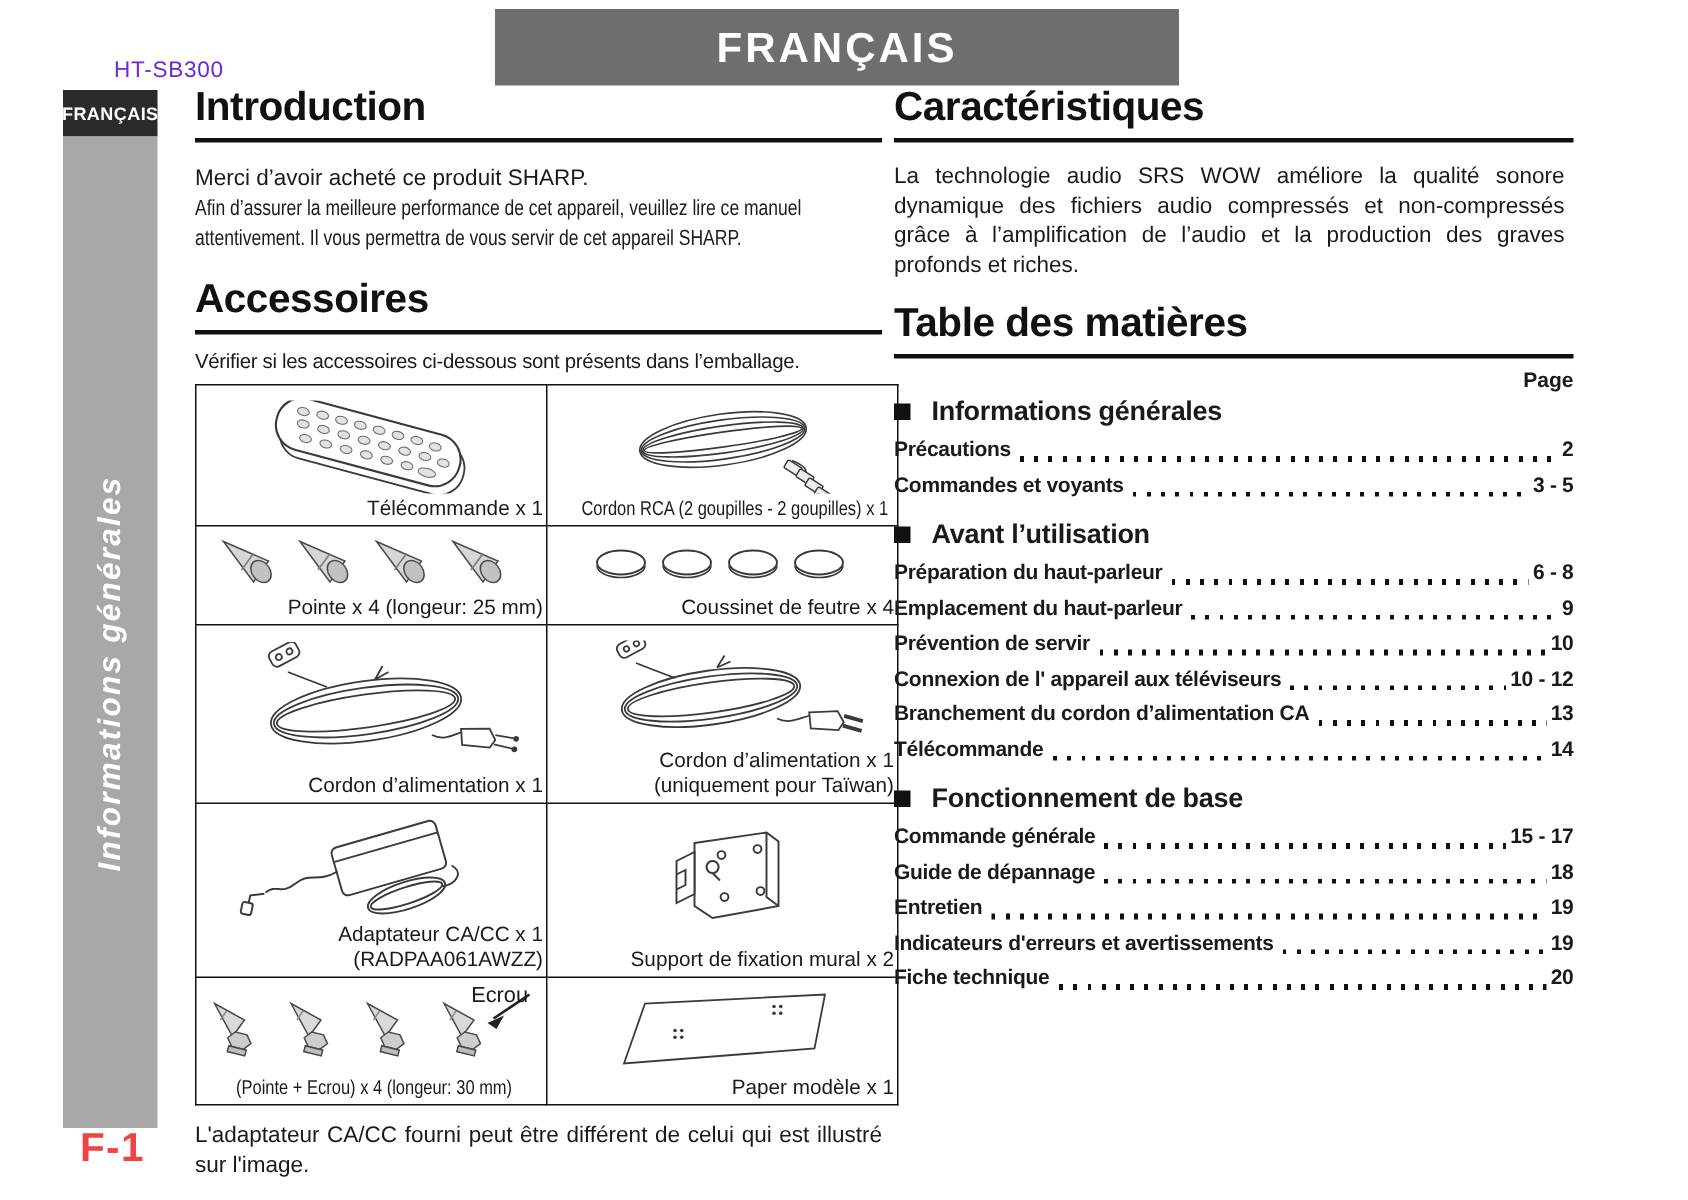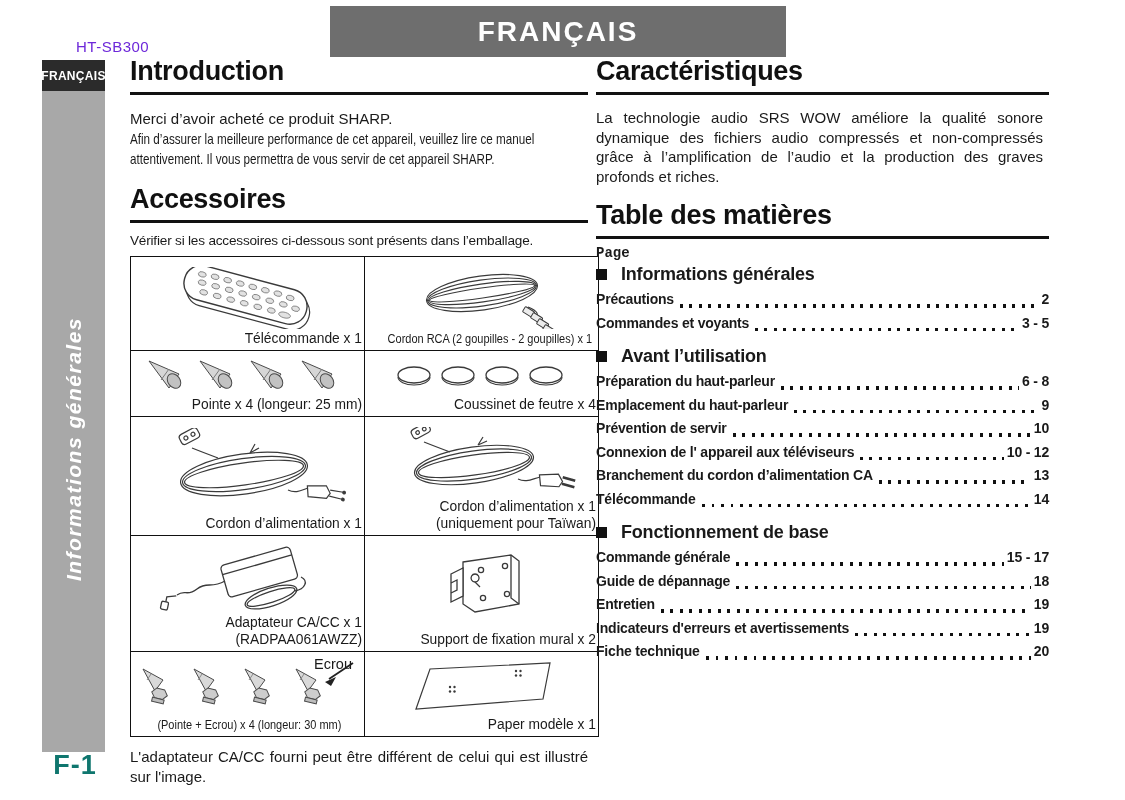--- a/index.html
+++ b/index.html
@@ -25,21 +25,21 @@
     position:absolute;left:42px;top:91px;width:63px;height:661px;background:#a8a8a8;
     display:flex;align-items:center;justify-content:center;
   }
   .sidebar-text{
     writing-mode:vertical-rl;transform:rotate(180deg);
     color:#fff;font-size:21px;font-weight:bold;font-style:italic;
     letter-spacing:1.5px;white-space:nowrap;margin-top:56px;
   }
   .folio{
     position:absolute;left:40px;top:750px;width:70px;text-align:center;
-    font-size:27px;font-weight:bold;letter-spacing:1px;color:#0f766e;
+    font-size:27px;font-weight:bold;letter-spacing:1px;color:#ef4444;
   }
   
   .col-left{position:absolute;left:130px;top:56px;width:458px;}
   .col-right{position:absolute;left:596px;top:56px;width:453px;}
   h1{margin:0;font-size:27px;font-weight:bold;letter-spacing:-.3px;color:#111;}
   .rule{height:3px;background:#111;margin-top:5px;}
   
   .intro{margin-top:13px;}
   .intro-l1{font-size:15px;line-height:21px;}
   .condense-l{transform:scaleX(0.8);transform-origin:0 50%;white-space:nowrap;
@@ -58,21 +58,21 @@
   .lbl{font-size:13.8px;line-height:16.5px;}
   .condense-c{transform:scaleX(0.82);transform-origin:50% 50%;white-space:nowrap;font-size:13.4px;}
   .ecrou{position:absolute;top:4px;right:12px;font-size:14.5px;}
   
   .remarks{margin-top:10px;}
   .rem-title{font-size:14.5px;font-weight:bold;line-height:19px;}
   .rem-body{font-size:15px;line-height:20px;text-align:justify;}
   
   .feat{margin-top:13px;font-size:15px;line-height:19.5px;text-align:justify;width:447px;}
   .toc-title{margin-top:14px;}
-  .page-label{font-size:14px;font-weight:bold;margin-top:6px;line-height:16px;font-family:Liberation Mono, monospace;}
+  .page-label{text-align:right;font-size:14px;font-weight:bold;margin-top:6px;line-height:16px;}
   .toc-header{display:flex;align-items:center;gap:14px;font-size:18px;font-weight:bold;
     letter-spacing:-.2px;margin:11px 0 3px 0;}
   .toc-header.first{margin-top:3px;}
   .sq{width:11px;height:11px;background:#111;flex:0 0 auto;}
   .toc-row{display:flex;align-items:flex-start;font-size:14px;font-weight:bold;
     line-height:23.5px;letter-spacing:-.2px;}
   .toc-label{white-space:nowrap;}
   .toc-dots{flex:1;align-self:flex-end;height:3.2px;margin:0 3px 4px 6px;
     background:repeating-linear-gradient(to right,#111 0 2.6px,transparent 2.6px 9.5px);}
   .toc-page{white-space:nowrap;}

